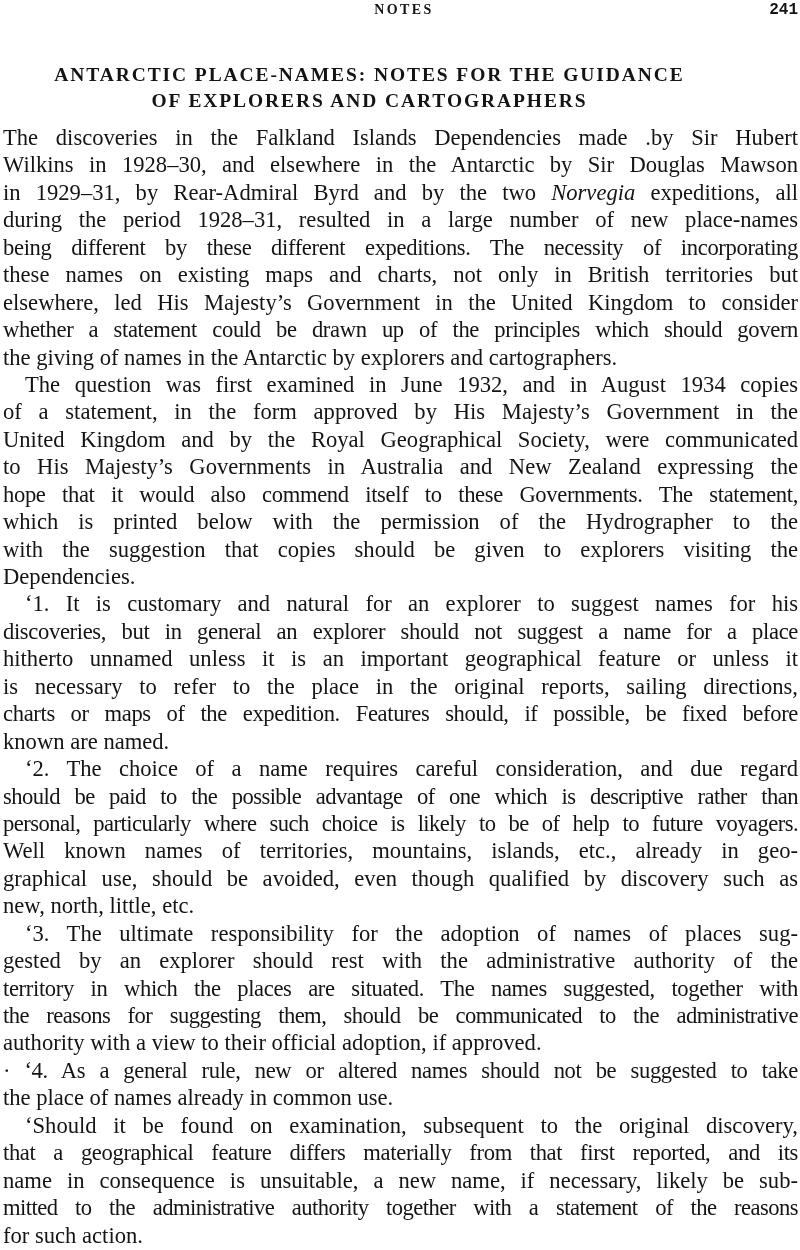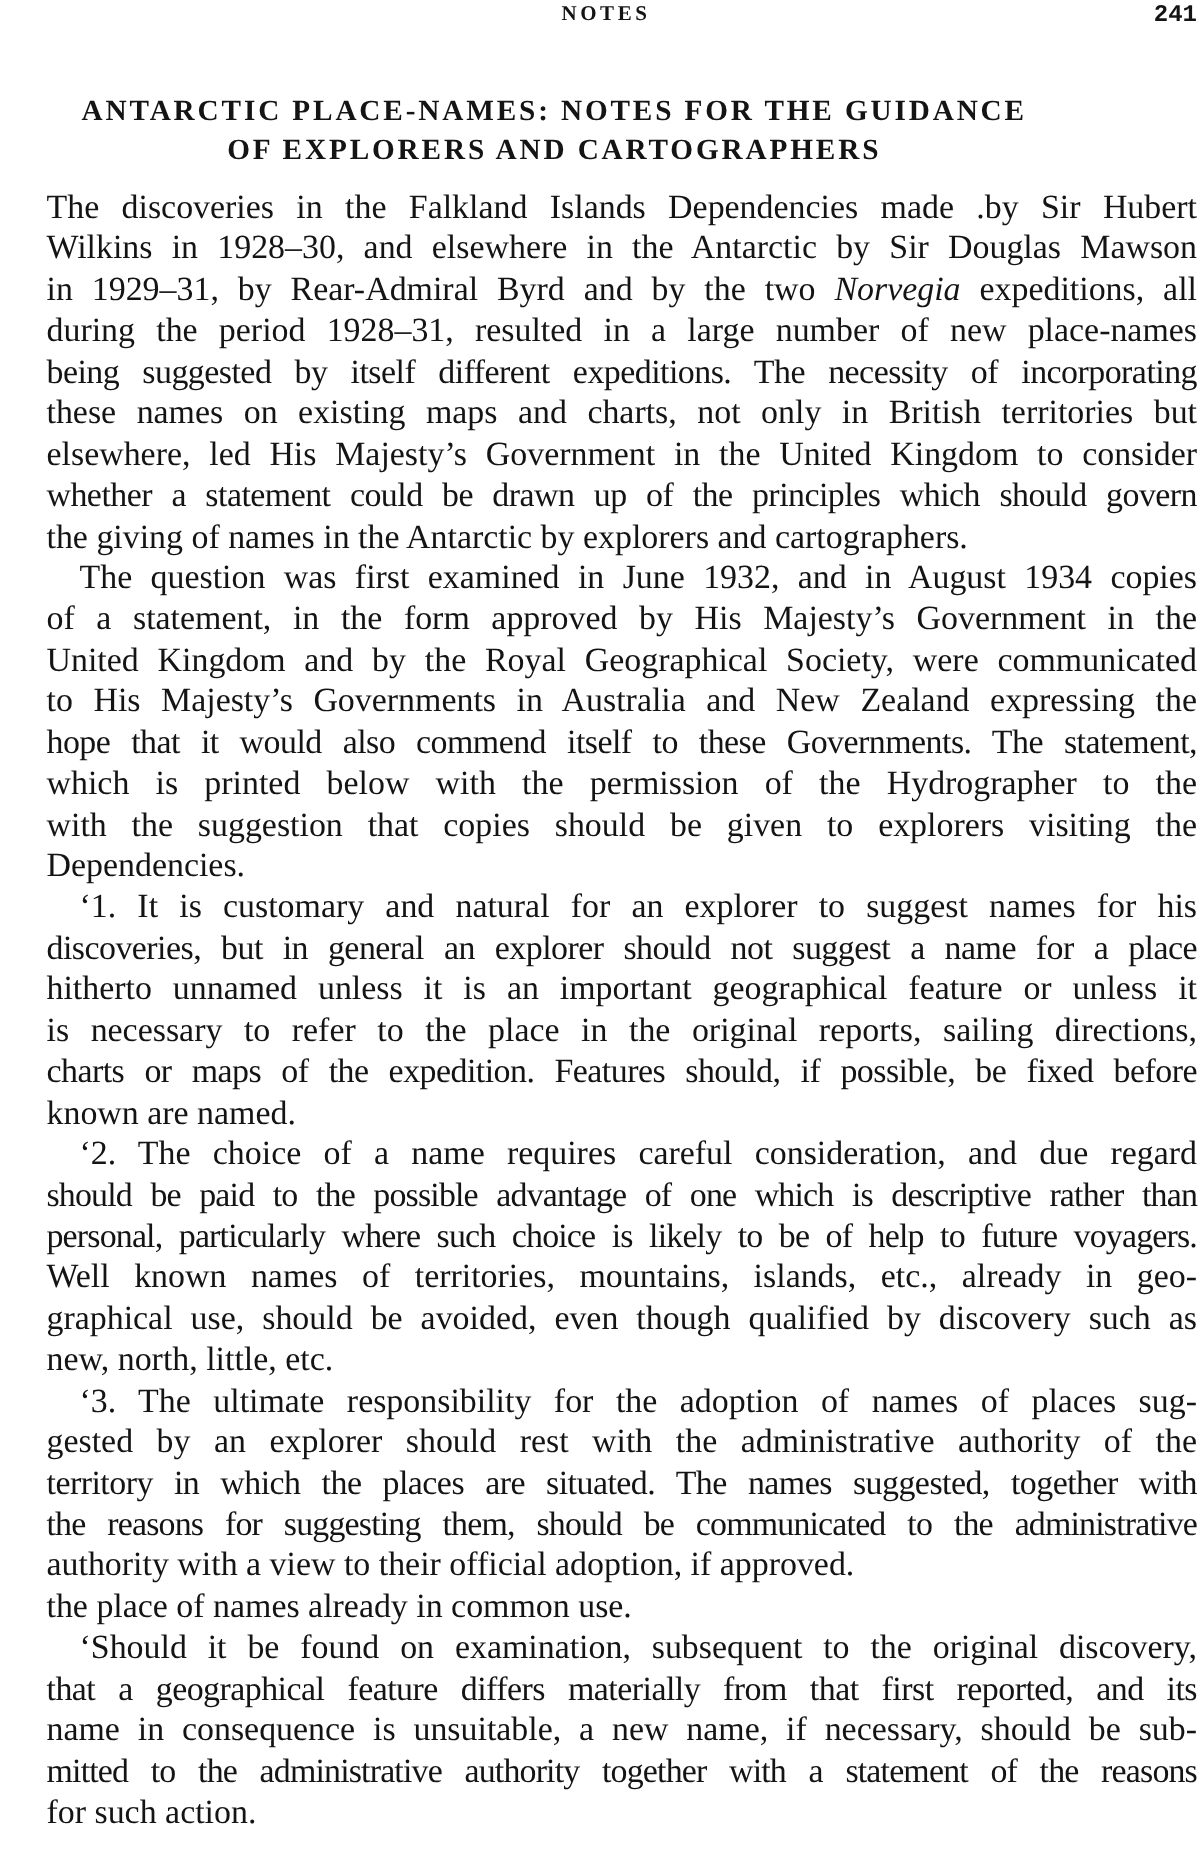--- a/index.html
+++ b/index.html
@@ -4,21 +4,21 @@
   <style>
     html, body { margin: 0; padding: 0; background: #ffffff; }
     body { width: 800px; height: 1250px; overflow: hidden; position: relative; color: #141414; }
     .page { position: absolute; left: 0; top: 0; width: 800px; height: 1250px; font-family: "DejaVu Serif", "Liberation Serif", serif; }
     .running-head { position: absolute; top: 0; left: 0; width: 800px; height: 22px; }
     .rh-title { position: absolute; left: 4px; width: 800px; top: 2px; text-align: center; font-family: "Liberation Serif", serif; font-weight: bold; font-size: 14px; letter-spacing: 2.4px; }
     .rh-page { position: absolute; right: 2px; top: 1px; font-family: Liberation Mono, monospace; font-weight: bold; font-size: 16px; }
     .title { position: absolute; top: 62px; left: 0; width: 739px; text-align: center; font-family: "Liberation Serif", serif; font-weight: bold; font-size: 19.5px; letter-spacing: 1.9px; line-height: 26px; }
     .title div { white-space: nowrap; }
     .body { position: absolute; top: 124px; left: 3px; width: 795px; font-family: "Liberation Serif", serif; font-size: 22.6px; line-height: 27.45px; }
-    .ln { display: block; height: 27.45px; white-space: nowrap; text-align: justify; text-align-last: justify; overflow: visible; margin-left: 28px; }
+    .ln { display: block; height: 27.45px; white-space: nowrap; text-align: justify; text-align-last: justify; overflow: visible; }
     .ln.last { text-align-last: left; }
     .ln.ind { padding-left: 22px; }
     .ln.cond { letter-spacing: -0.35px; word-spacing: -1px; }
     .ln.cond2 { letter-spacing: -0.55px; word-spacing: -1.5px; }
     i { font-style: italic; }
   </style>
 </head>
 <body>
 
 <div class="page">
@@ -33,21 +33,21 @@
     <div>OF EXPLORERS AND CARTOGRAPHERS</div>
   </div>
 
   <div class="body">
 
     <div>
       <span class="ln">The discoveries in the Falkland Islands Dependencies made .by Sir Hubert</span>
       <span class="ln">Wilkins in 1928–30, and elsewhere in the Antarctic by Sir Douglas Mawson</span>
       <span class="ln"><span>in 1929–31, by Rear-Admiral Byrd and by the two </span><i>Norvegia</i><span> expeditions, all</span></span>
       <span class="ln">during the period 1928–31, resulted in a large number of new place-names</span>
-      <span class="ln cond">being suggested by itself different expeditions. The necessity of incorporating</span>
+      <span class="ln cond">being different by these different expeditions. The necessity of incorporating</span>
       <span class="ln">these names on existing maps and charts, not only in British territories but</span>
       <span class="ln">elsewhere, led His Majesty’s Government in the United Kingdom to consider</span>
       <span class="ln cond">whether a statement could be drawn up of the principles which should govern</span>
       <span class="ln last">the giving of names in the Antarctic by explorers and cartographers.</span>
     </div>
 
     <div>
       <span class="ln ind">The question was first examined in June 1932, and in August 1934 copies</span>
       <span class="ln">of a statement, in the form approved by His Majesty’s Government in the</span>
       <span class="ln">United Kingdom and by the Royal Geographical Society, were communicated</span>
@@ -78,25 +78,26 @@
 
     <div>
       <span class="ln ind">‘3.  The ultimate responsibility for the adoption of names of places sug-</span>
       <span class="ln">gested by an explorer should rest with the administrative authority of the</span>
       <span class="ln cond">territory in which the places are situated. The names suggested, together with</span>
       <span class="ln cond2">the reasons for suggesting them, should be communicated to the administrative</span>
       <span class="ln last">authority with a view to their official adoption, if approved.</span>
     </div>
 
     <div>
+      <span class="ln cond">· ‘4.  As a general rule, new or altered names should not be suggested to take</span>
       <span class="ln last">the place of names already in common use.</span>
     </div>
 
     <div>
       <span class="ln ind">‘Should it be found on examination, subsequent to the original discovery,</span>
       <span class="ln cond">that a geographical feature differs materially from that first reported, and its</span>
-      <span class="ln">name in consequence is unsuitable, a new name, if necessary, should be sub-</span>
+      <span class="ln">name in consequence is unsuitable, a new name, if necessary, likely be sub-</span>
       <span class="ln cond2">mitted to the administrative authority together with a statement of the reasons</span>
       <span class="ln last">for such action.</span>
     </div>
 
   </div>
 </div>
 
 </body></html>

